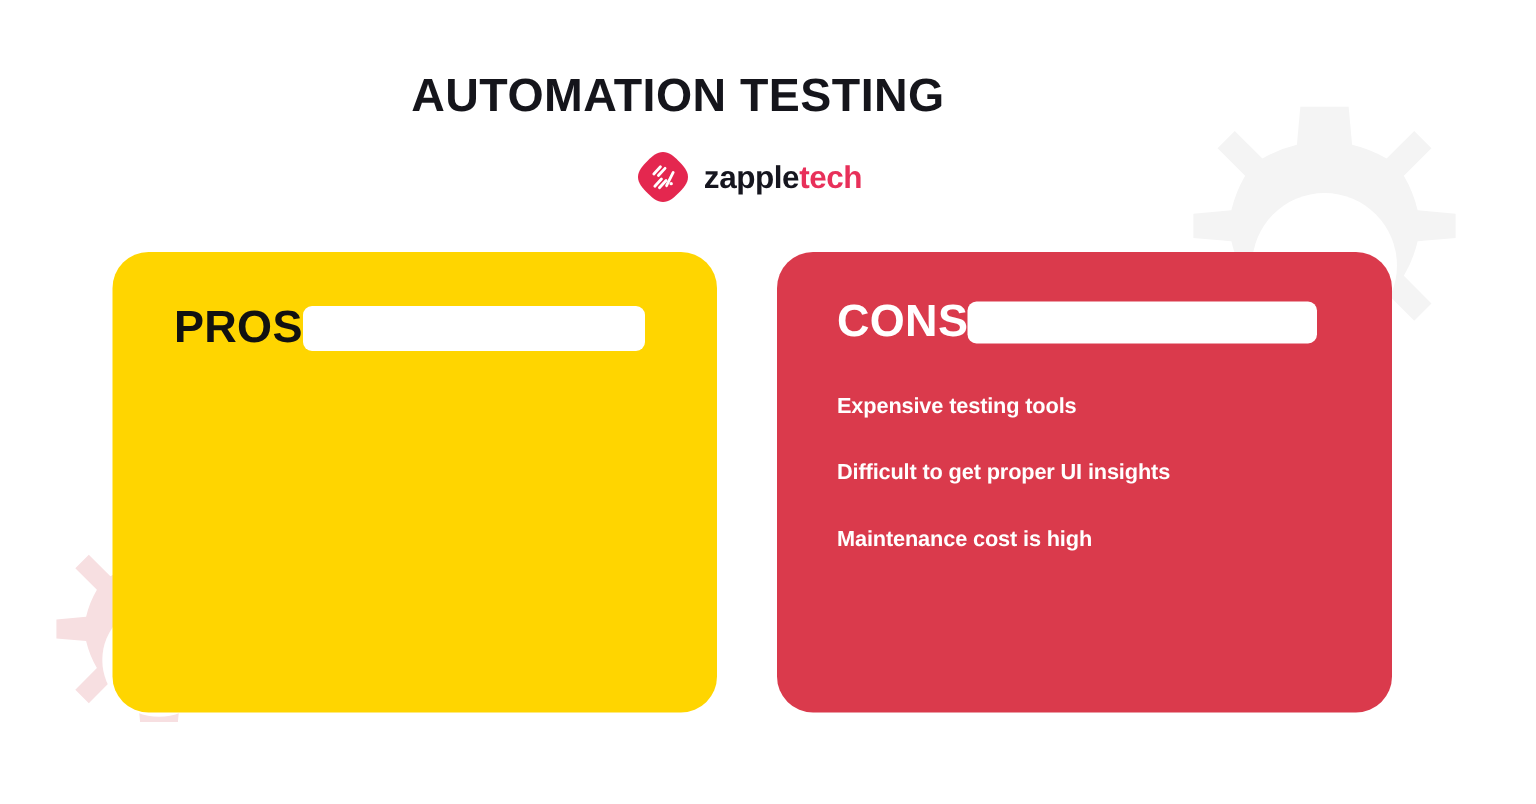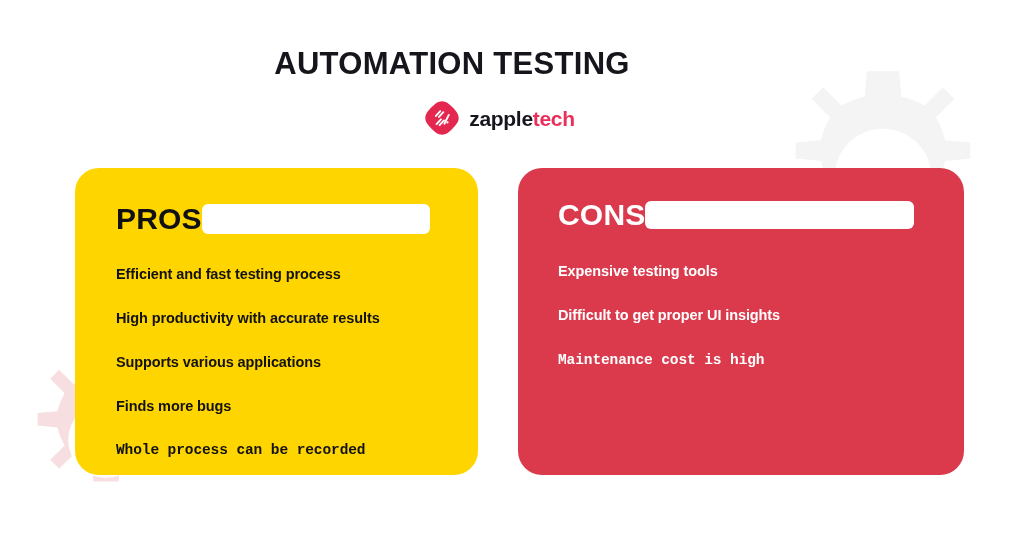--- a/index.html
+++ b/index.html
@@ -78,21 +78,21 @@
   #pros-card {
     left: 75px;
     top: 168px;
     width: 403px;
     height: 307px;
     background: #ffd500;
   }
   #cons-card {
     left: 518px;
     top: 168px;
-    width: 446px;
+    width: 410px;
     height: 307px;
     background: #da3a4c;
   }
 
   .card-header {
     display: flex;
     align-items: center;
   }
   #pros-card .card-header {
     position: absolute;
@@ -145,21 +145,21 @@
   .list-item {
     font-size: 14.5px;
     font-weight: bold;
     letter-spacing: -0.1px;
     line-height: 1.2;
     margin-bottom: 27px;
     white-space: nowrap;
   }
   #pros-card .list-item { color: #121212; margin-bottom: 26.5px; }
   #cons-card .list-item { color: #ffffff; margin-bottom: 27px; }
-  .list-item:last-child { margin-bottom: 0; font-family: Liberation Mono, monospace; }
+  .list-item:last-child { margin-bottom: 0; }
 </style>
 </head>
 <body>
 
 <div class="gear" id="gear-top-right">
   <svg width="230" height="230" viewBox="0 0 200 200" aria-hidden="true">
     <g fill="#f4f4f4">
       <path d="M100 8 l14 0 2 22 a72 72 0 0 1 20 8 l16 -16 10 10 -16 16 a72 72 0 0 1 8 20 l22 2 0 14 -22 2 a72 72 0 0 1 -8 20 l16 16 -10 10 -16 -16 a72 72 0 0 1 -20 8 l-2 22 -14 0 -14 0 -2 -22 a72 72 0 0 1 -20 -8 l-16 16 -10 -10 16 -16 a72 72 0 0 1 -8 -20 l-22 -2 0 -14 22 -2 a72 72 0 0 1 8 -20 l-16 -16 10 -10 16 16 a72 72 0 0 1 20 -8 l2 -22 z"></path>
     </g>
     <circle cx="100" cy="100" r="42" fill="#ffffff"></circle>
@@ -193,27 +193,20 @@
   <div class="brand-text">
     <span class="brand-zapple">zapple</span><span class="brand-tech">tech</span>
   </div>
 </div>
 
 <div class="card" id="pros-card">
   <div class="card-header">
     <div class="card-title">PROS</div>
     <div class="header-bar"></div>
   </div>
-  <ul class="card-list">
-    <li class="list-item">Efficient and fast testing process</li>
-    <li class="list-item">High productivity with accurate results</li>
-    <li class="list-item">Supports various applications</li>
-    <li class="list-item">Finds more bugs</li>
-    <li class="list-item">Whole process can be recorded</li>
-  </ul>
 </div>
 
 <div class="card" id="cons-card">
   <div class="card-header">
     <div class="card-title">CONS</div>
     <div class="header-bar"></div>
   </div>
   <ul class="card-list">
     <li class="list-item">Expensive testing tools</li>
     <li class="list-item">Difficult to get proper UI insights</li>

